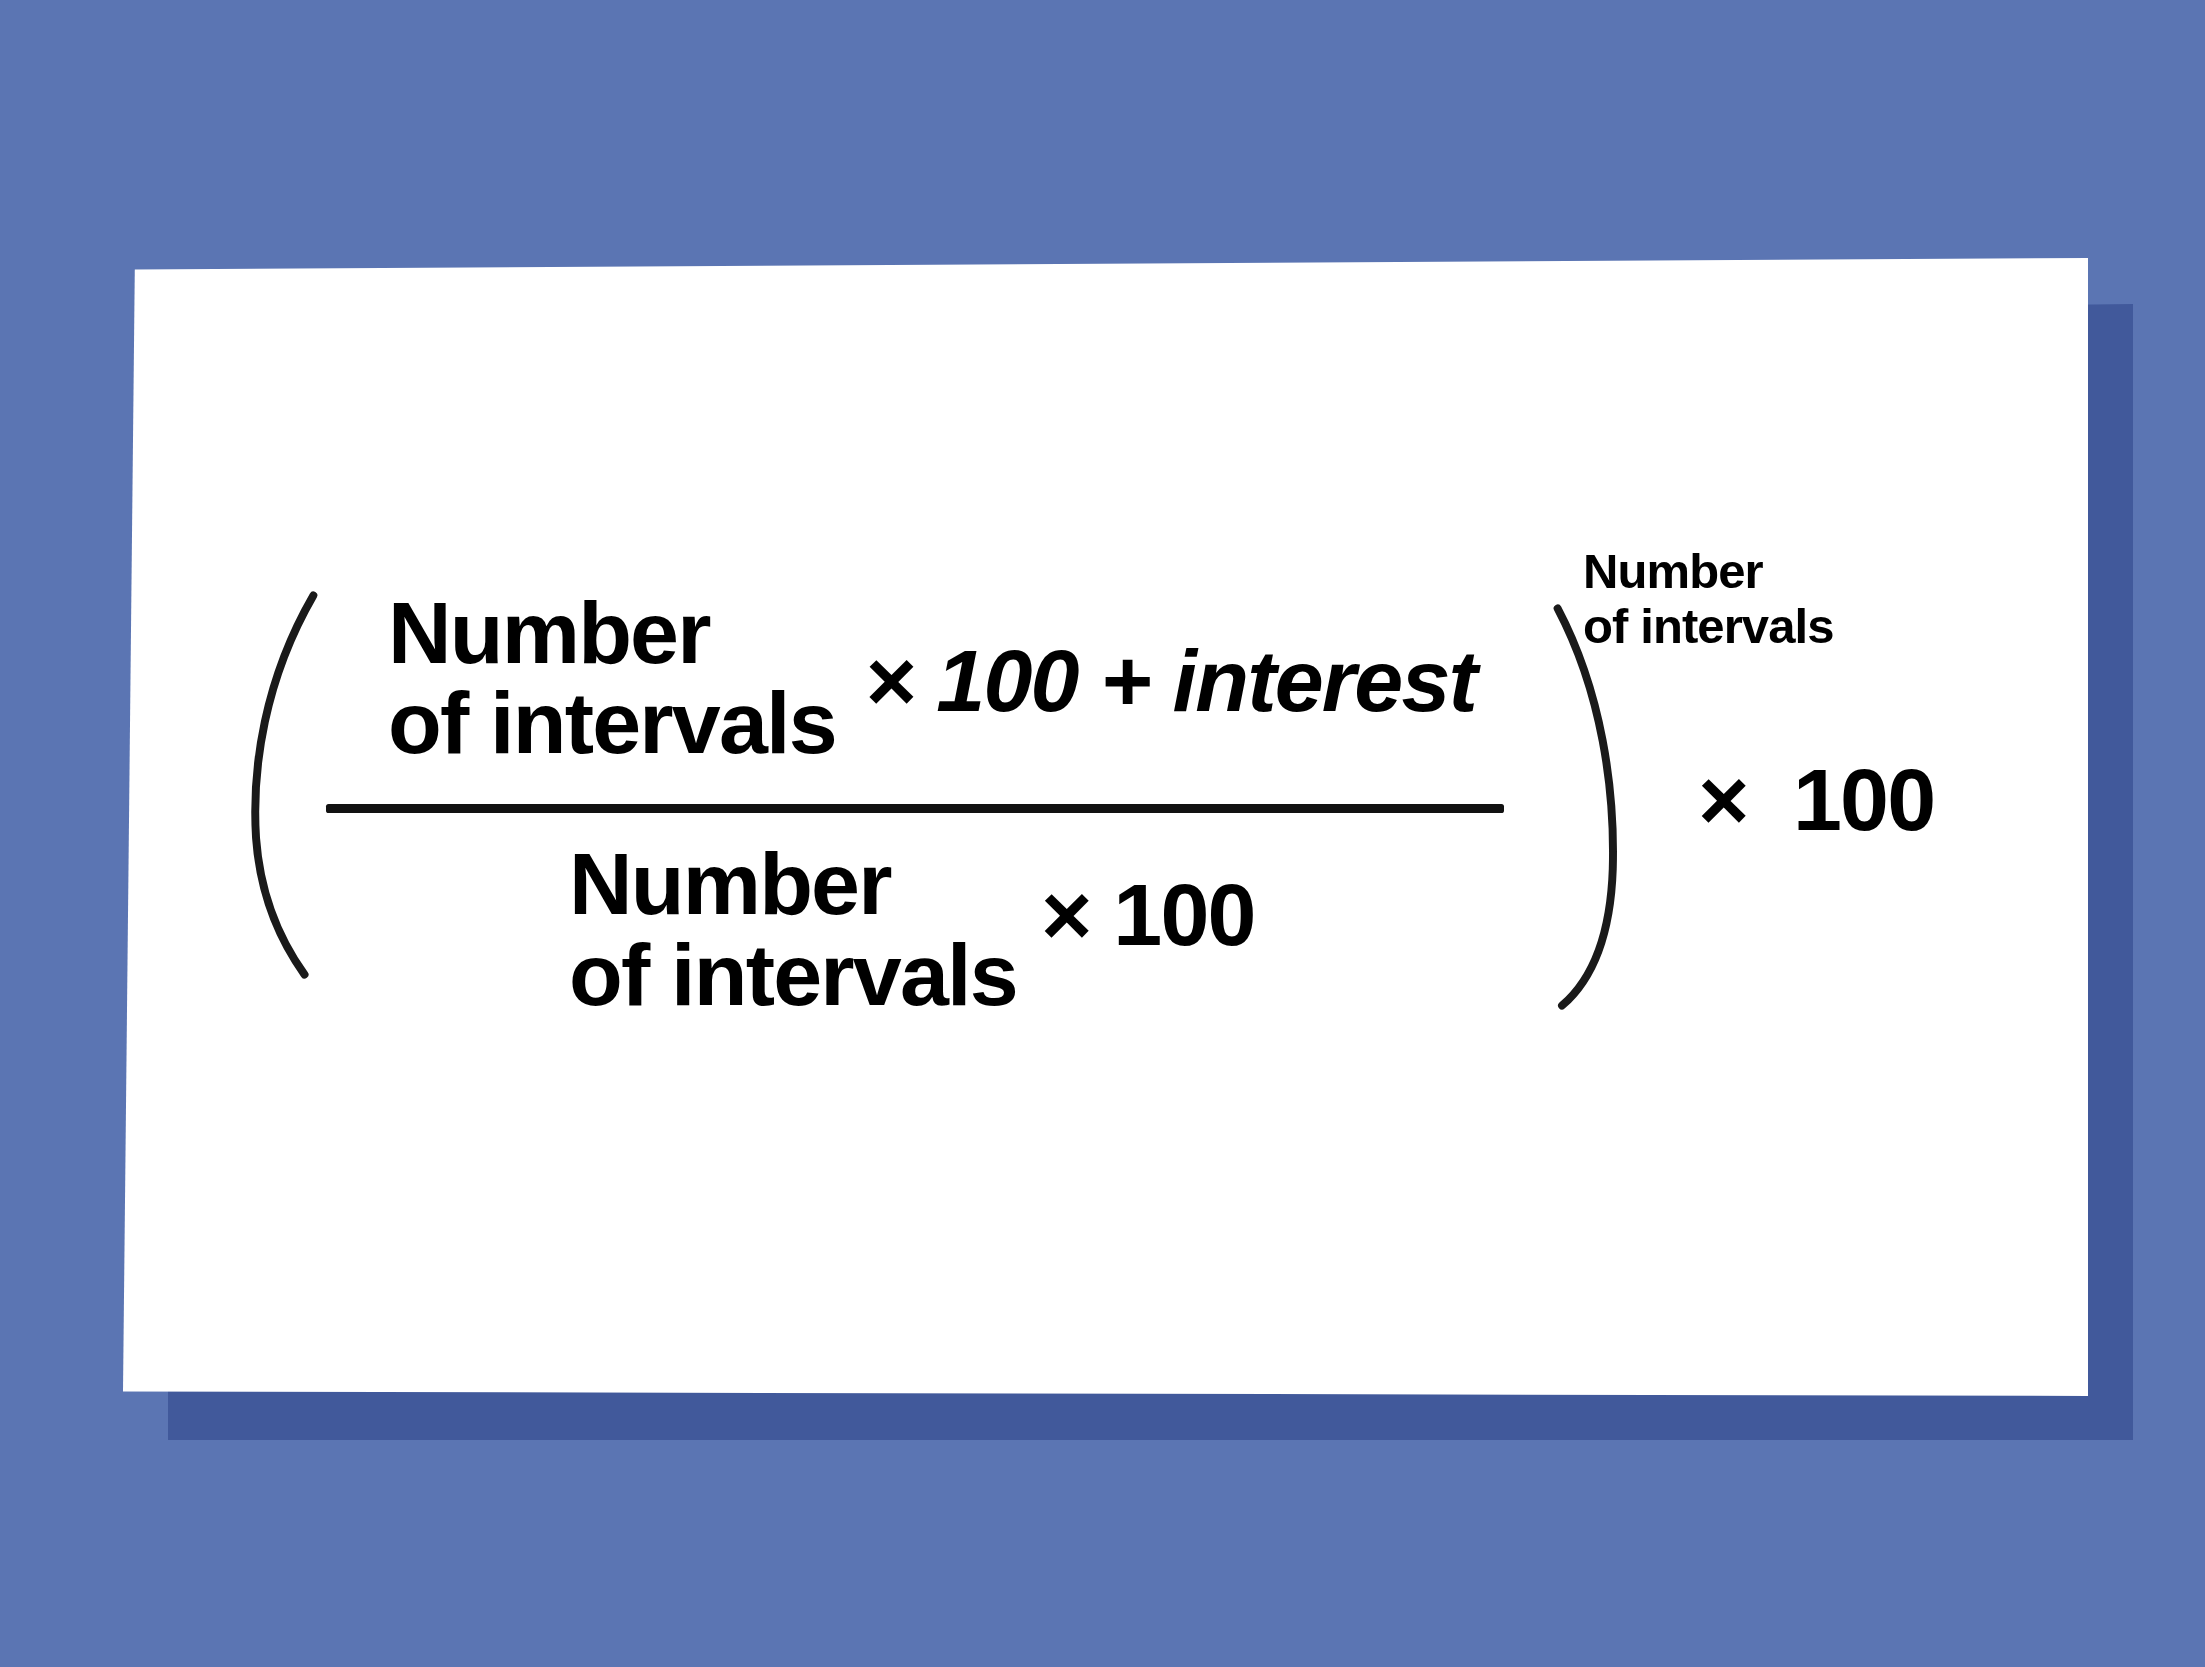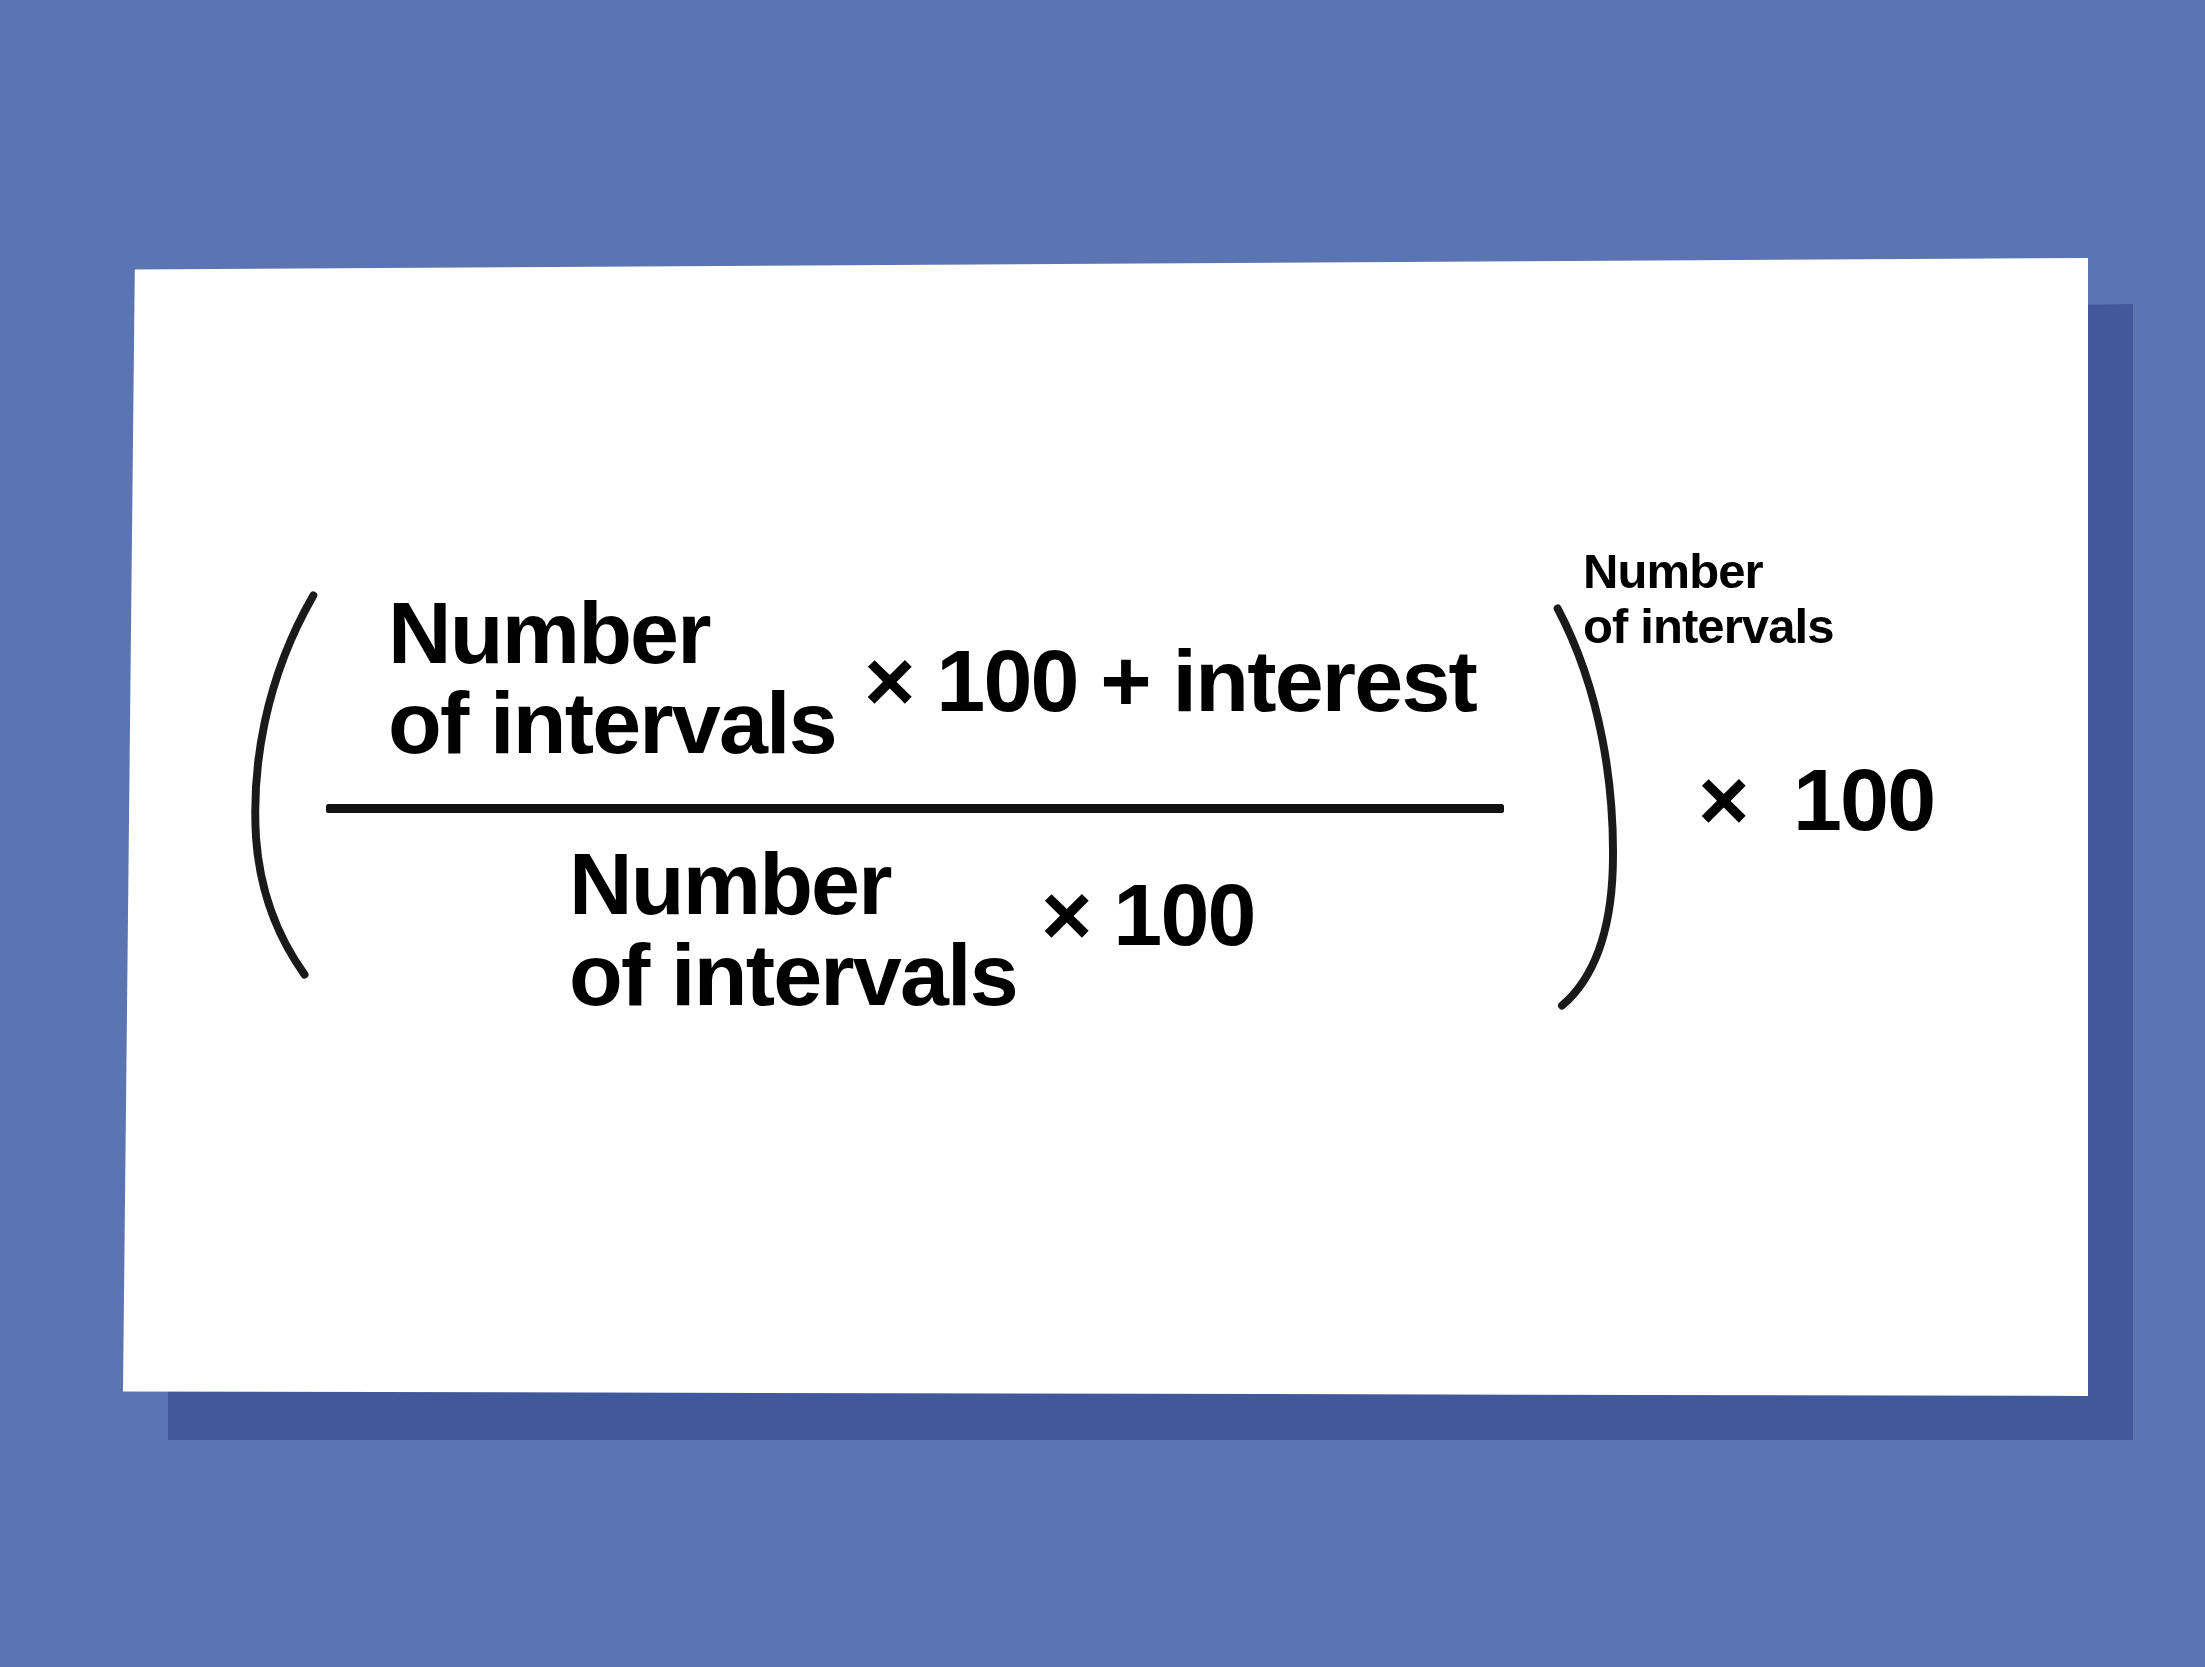--- a/index.html
+++ b/index.html
@@ -36,21 +36,21 @@
 <svg class="paren" style="left:247px; top:591px;" width="71" height="388" viewBox="0 0 160 880">
   <path d="M150 10 C 40 200, 10 400, 20 560 C 30 700, 80 800, 130 870" fill="none" stroke="#1a1a1a" stroke-width="18" stroke-linecap="round"></path>
 </svg>
 
 <svg class="paren" style="left:1553px; top:604px;" width="71" height="406" viewBox="0 0 160 920">
   <path d="M10 10 C 110 200, 140 420, 135 600 C 130 750, 90 850, 20 910" fill="none" stroke="#1a1a1a" stroke-width="18" stroke-linecap="round"></path>
 </svg>
 
 <div class="t big" style="left:388px; top:589px;">Number</div>
 <div class="t big" style="left:388px; top:679px;">of intervals</div>
-<div class="t big" style="left:864px; top:637px;">× 100 + interest</div>
+<div class="t big" style="left:864px; top:637px;font-style:italic;">× 100 + interest</div>
 
 <div class="rule"></div>
 
 <div class="t big" style="left:569px; top:840px;">Number</div>
 <div class="t big" style="left:569px; top:931px;">of intervals</div>
 <div class="t big" style="left:1041px; top:871px;">× 100</div>
 
 <div class="t sm" style="left:1583px; top:547px;">Number</div>
 <div class="t sm" style="left:1583px; top:602px;">of intervals</div>
 

